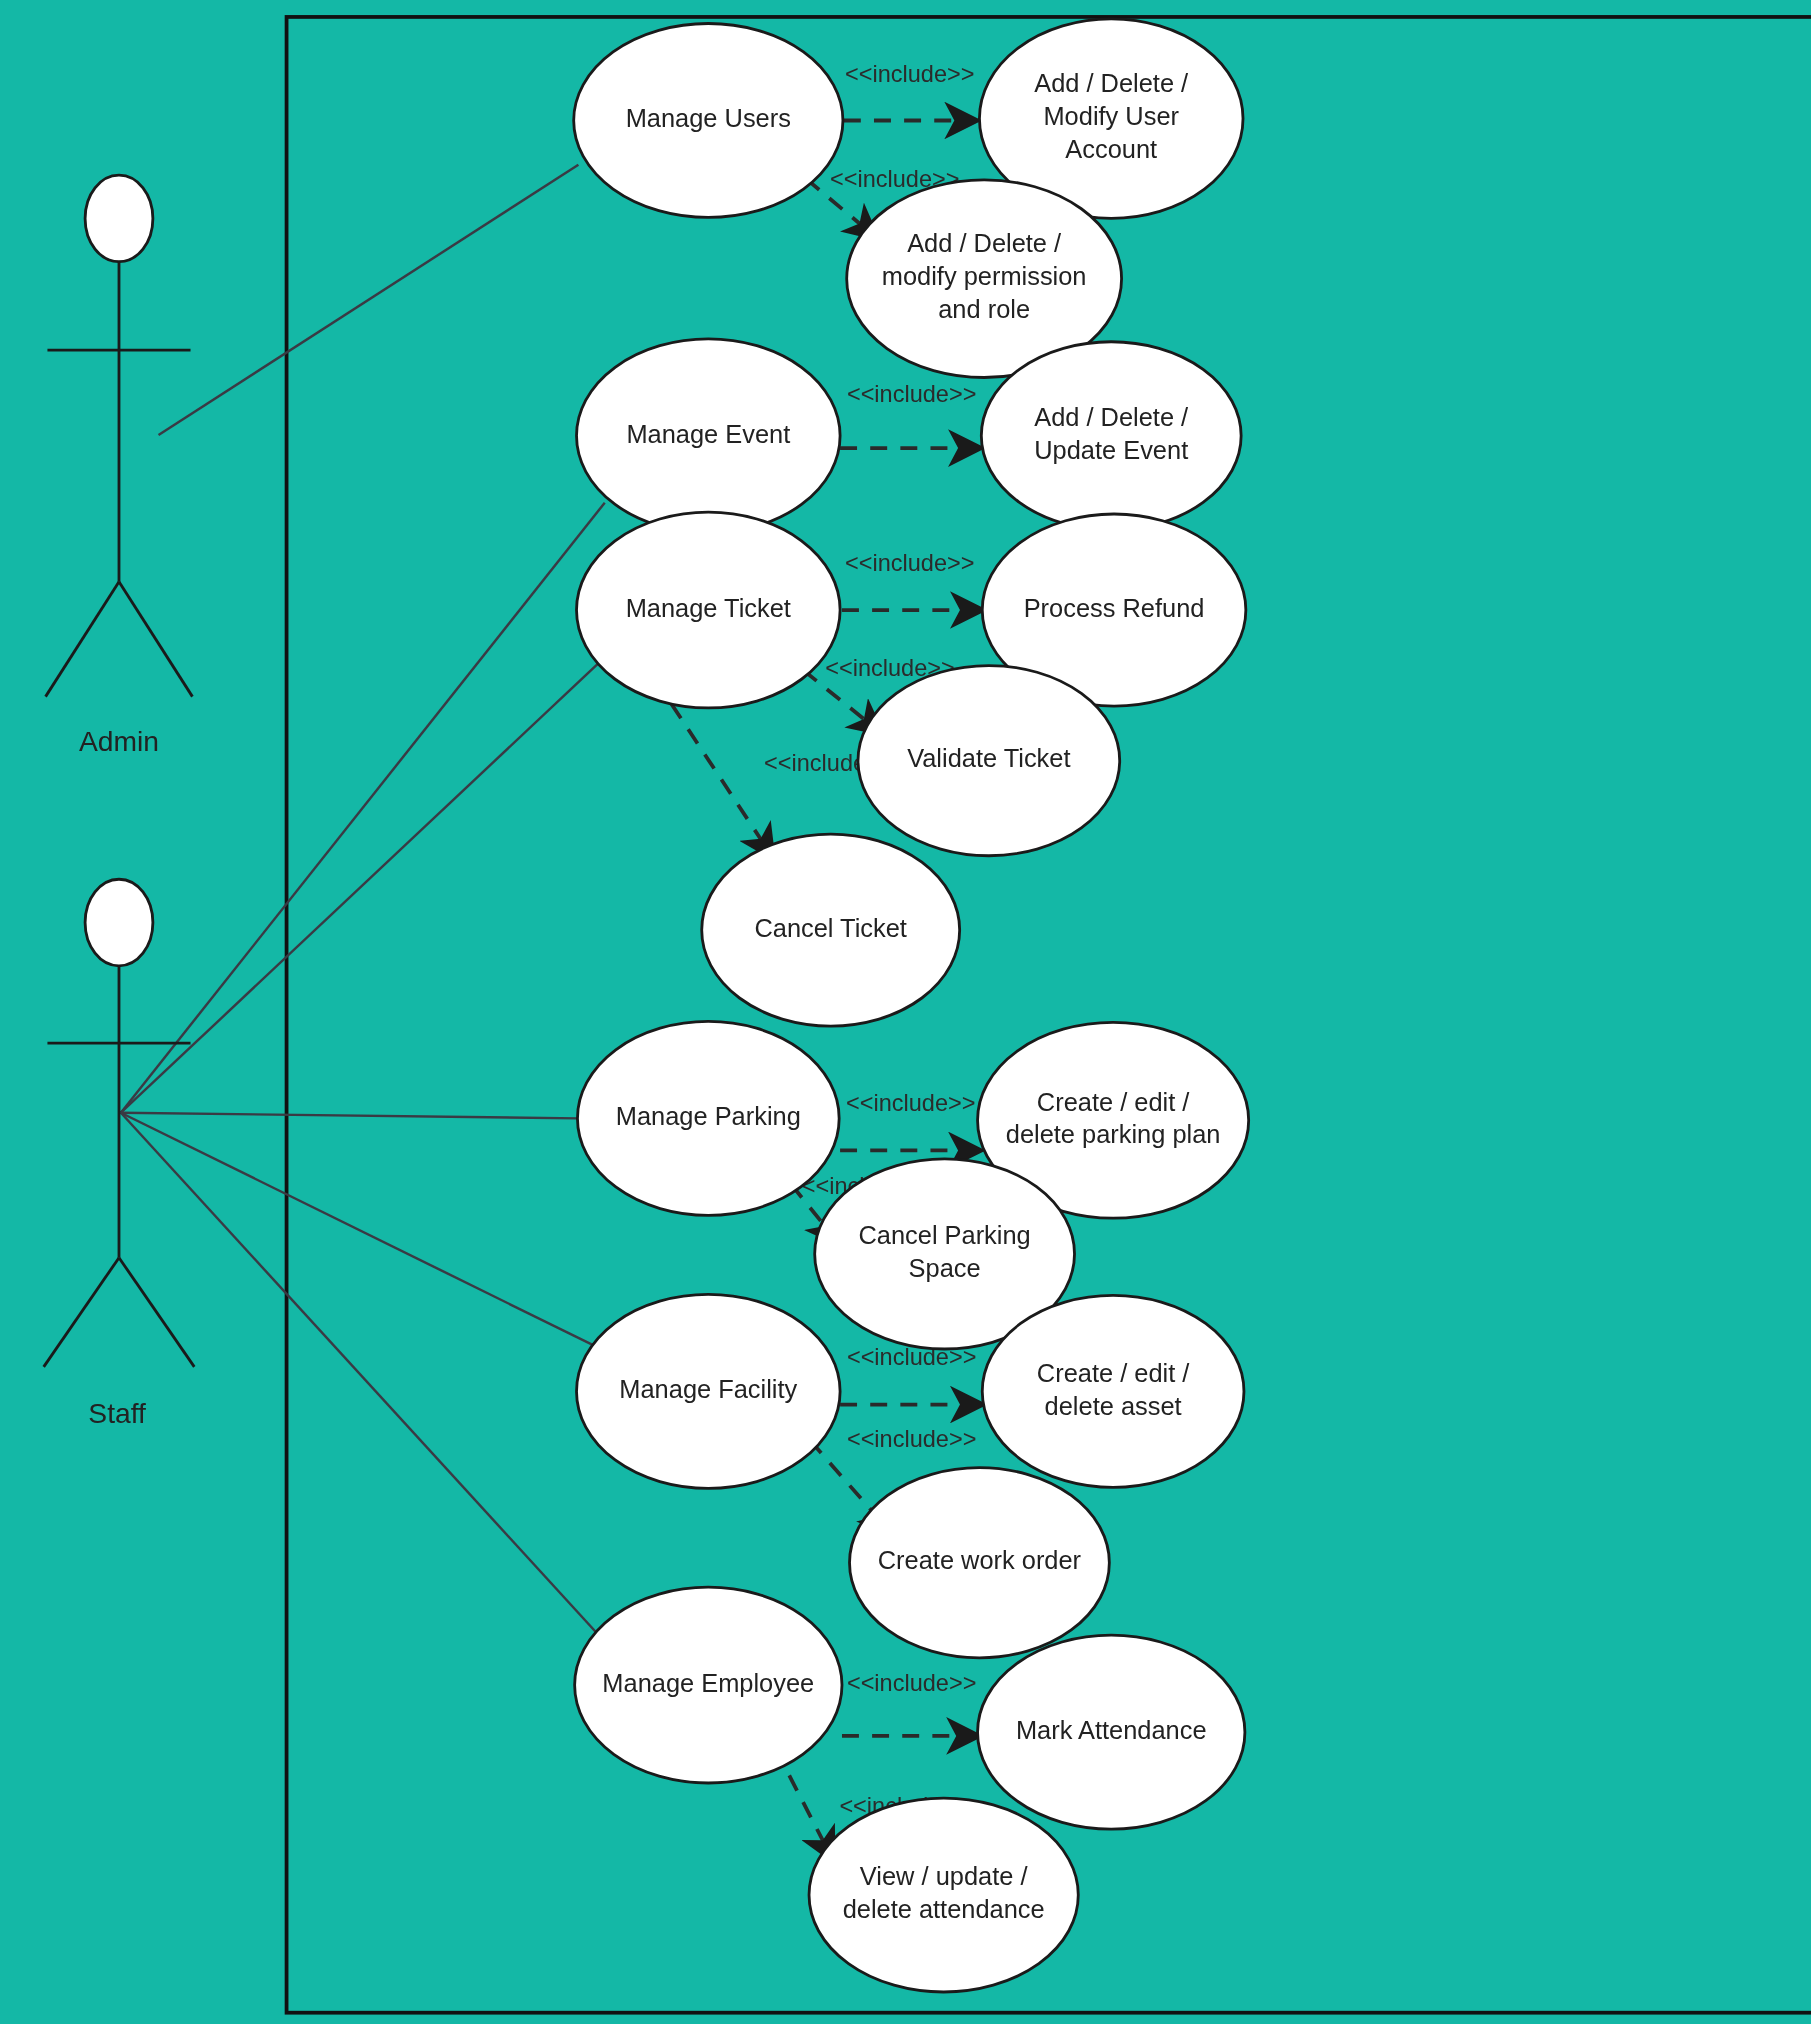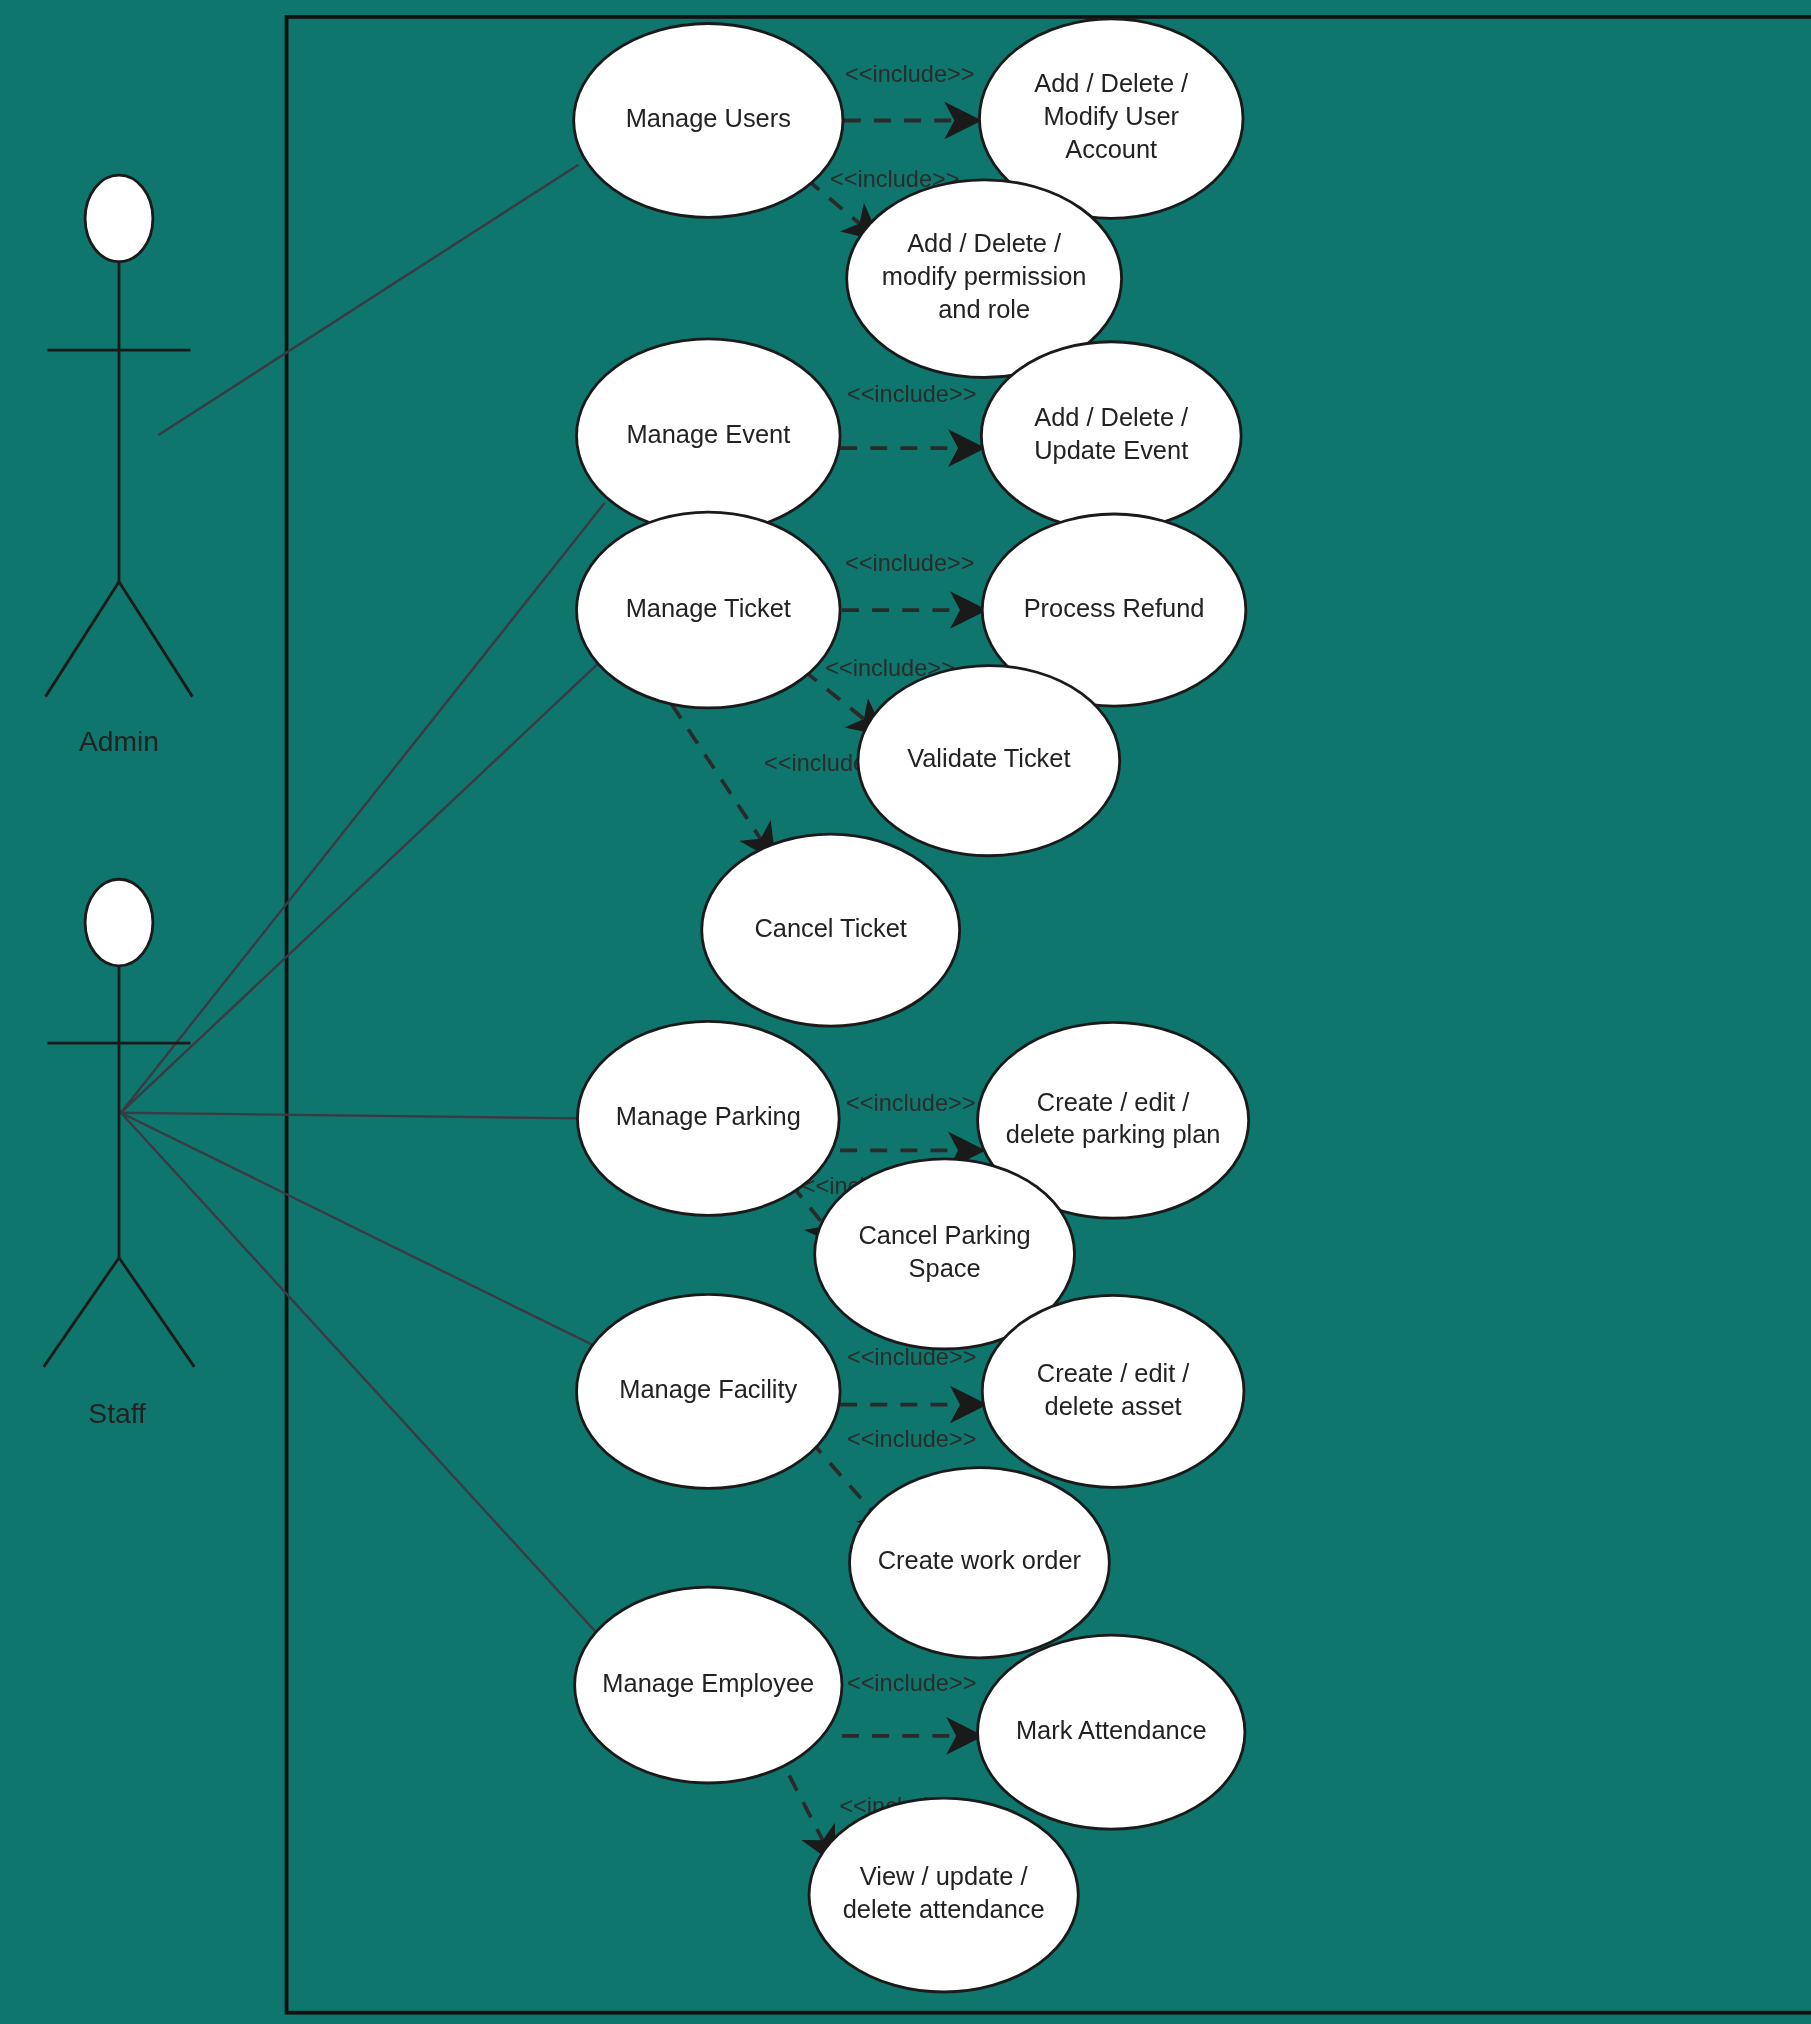--- a/index.html
+++ b/index.html
@@ -11,21 +11,21 @@
   body {
     width: 1812px;
     height: 2024px;
     overflow: hidden;
     font-family: "Liberation Sans", sans-serif;
   }
   #diagram-root {
     position: relative;
     width: 1812px;
     height: 2024px;
-    background: #0f766e;
+    background: #14b8a6;
   }
   svg#uml-canvas {
     display: block;
     width: 1812px;
     height: 2024px;
   }
   .uc-ellipse {
     fill: #ffffff;
     stroke: #1a1a1a;
     stroke-width: 3;

